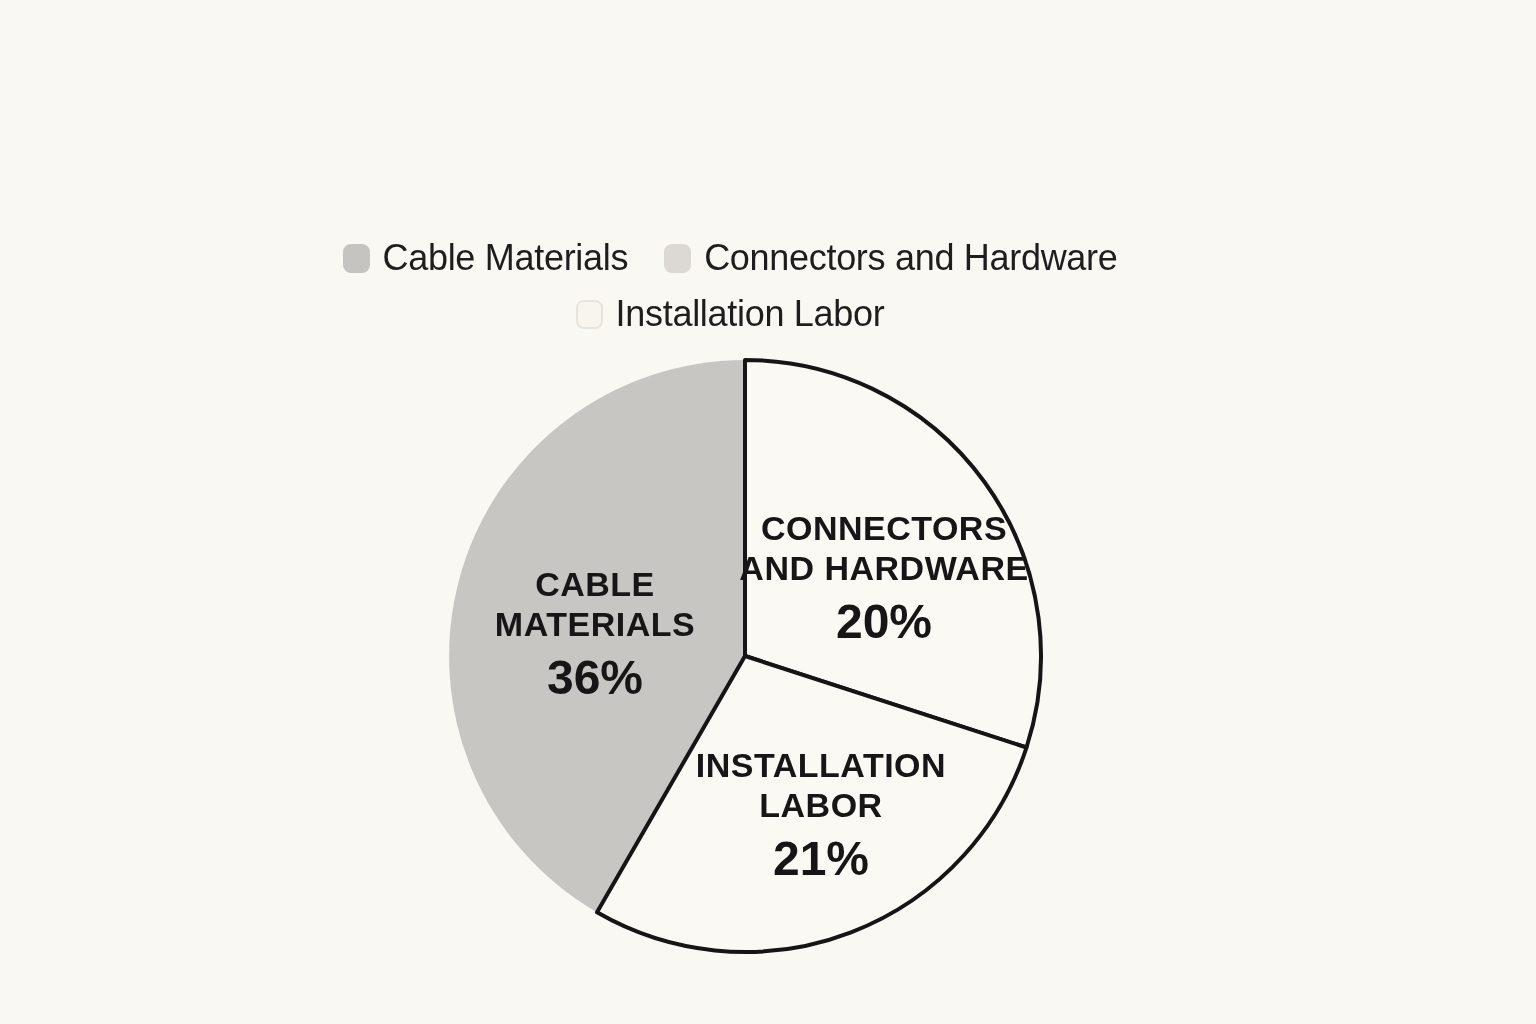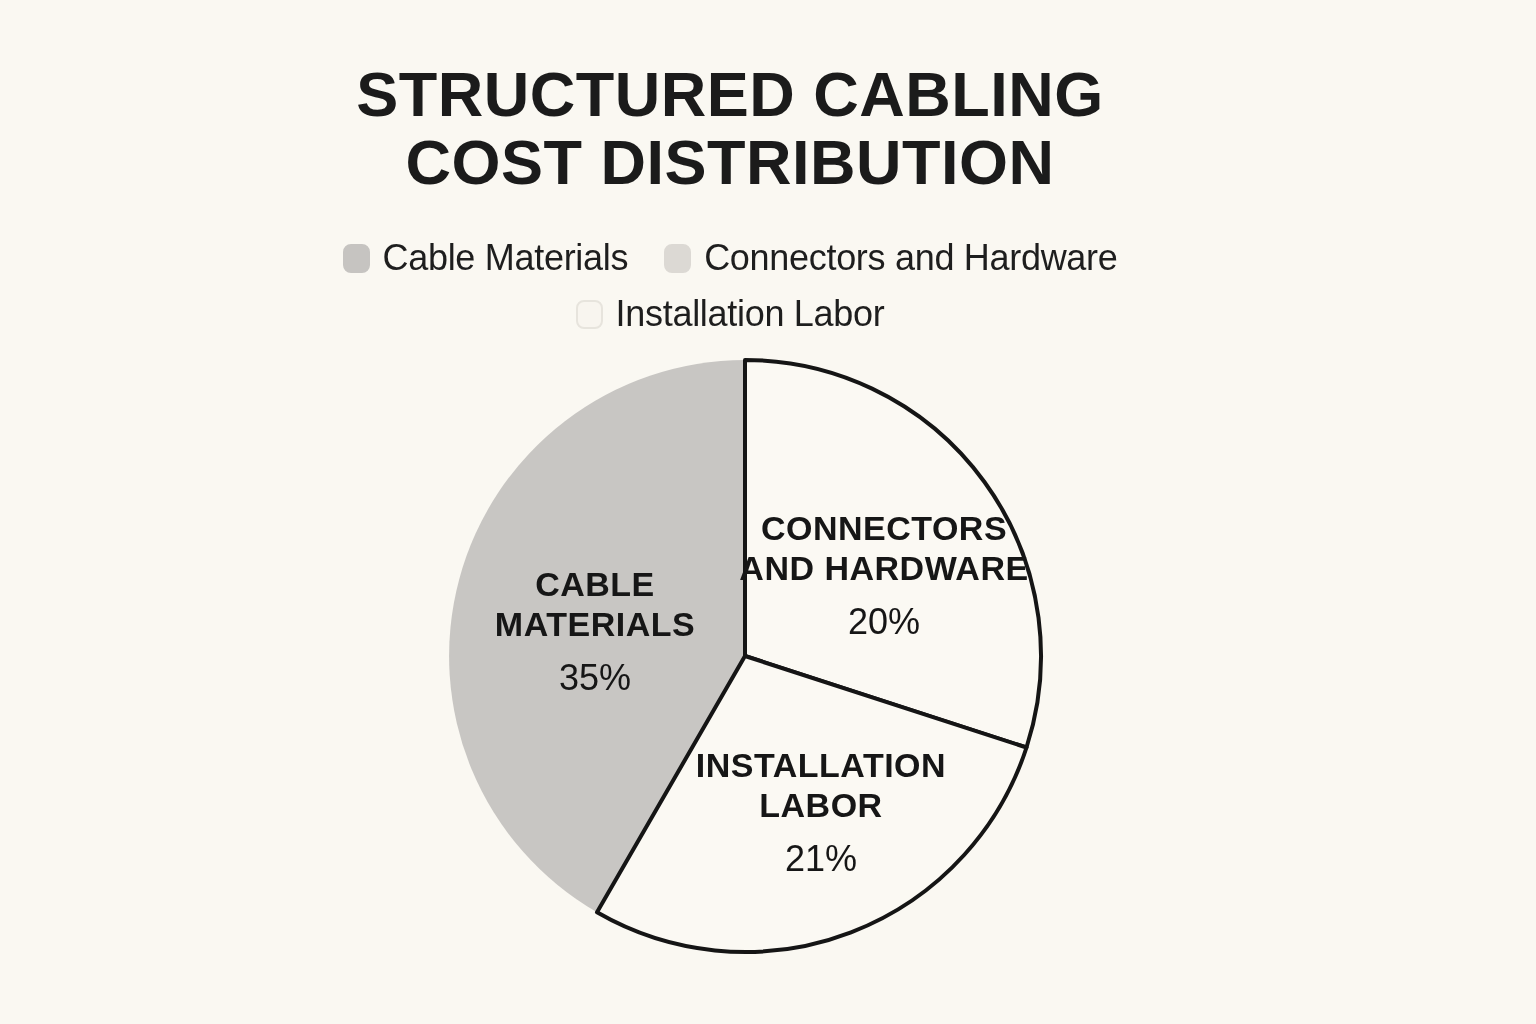--- a/index.html
+++ b/index.html
@@ -79,35 +79,34 @@
     align-items: center;
     gap: 8px;
   }
   .slice-name {
     font-size: 34px;
     font-weight: 700;
     line-height: 40px;
     letter-spacing: 0.5px;
   }
   .slice-pct {
-    font-size: 36px;
-    font-weight: 400;
+    font-size: 48px;
+    font-weight: 700;
     line-height: 52px;
     text-align: right;
   }
   .label-cable        { left: 595px; top: 634px; width: 230px; }
   .label-connectors   { left: 884px; top: 578px; width: 310px; }
   .label-installation { left: 821px; top: 815px; width: 300px; }
 </style>
 </head>
 <body>
 
 <div class="canvas" style="background: rgb(250, 248, 242);">
 
-  <h1 class="chart-title" style="color: rgb(27, 27, 27);">STRUCTURED CABLING COST DISTRIBUTION</h1>
 
   <div class="legend">
     <div class="legend-item">
       <span class="swatch" style="background: rgb(198, 196, 193); border-color: rgb(198, 196, 193);"></span>
       <span class="legend-label">Cable Materials</span>
     </div>
     <div class="legend-item">
       <span class="swatch" style="background: rgb(220, 217, 212); border-color: rgb(220, 217, 212);"></span>
       <span class="legend-label">Connectors and Hardware</span>
     </div>
@@ -119,21 +118,21 @@
 
   <div class="pie-wrap">
     <svg id="pie-svg" width="640" height="640" viewBox="0 0 640 640">
         <path d="M 320 320 L 172.0 576.3 A 296 296 0 0 1 320.0 24.0 Z" fill="#c8c6c3"></path>
         <path d="M 320 320 L 320.0 24.0 A 296 296 0 0 1 601.5 411.5 Z" fill="#fbf9f3" stroke="#151515" stroke-width="4" stroke-linejoin="round"></path>
         <path d="M 320 320 L 601.5 411.5 A 296 296 0 0 1 172.0 576.3 Z" fill="#fbf9f3" stroke="#151515" stroke-width="4" stroke-linejoin="round"></path>
       </svg>
 
     <div class="slice-label label-cable">
       <div class="slice-name">CABLE MATERIALS</div>
-      <div class="slice-pct">35%</div>
+      <div class="slice-pct">36%</div>
     </div>
 
     <div class="slice-label label-connectors">
       <div class="slice-name">CONNECTORS AND HARDWARE</div>
       <div class="slice-pct">20%</div>
     </div>
 
     <div class="slice-label label-installation">
       <div class="slice-name">INSTALLATION LABOR</div>
       <div class="slice-pct">21%</div>

